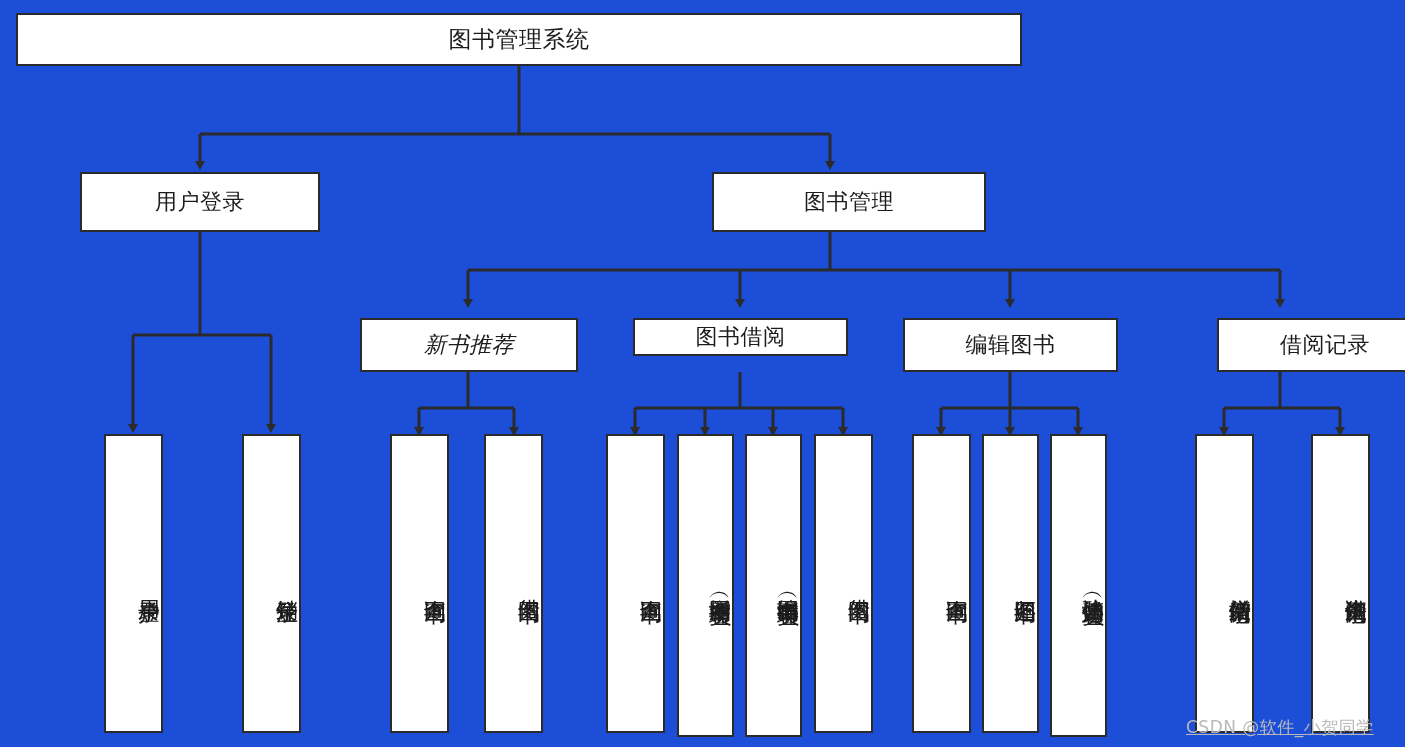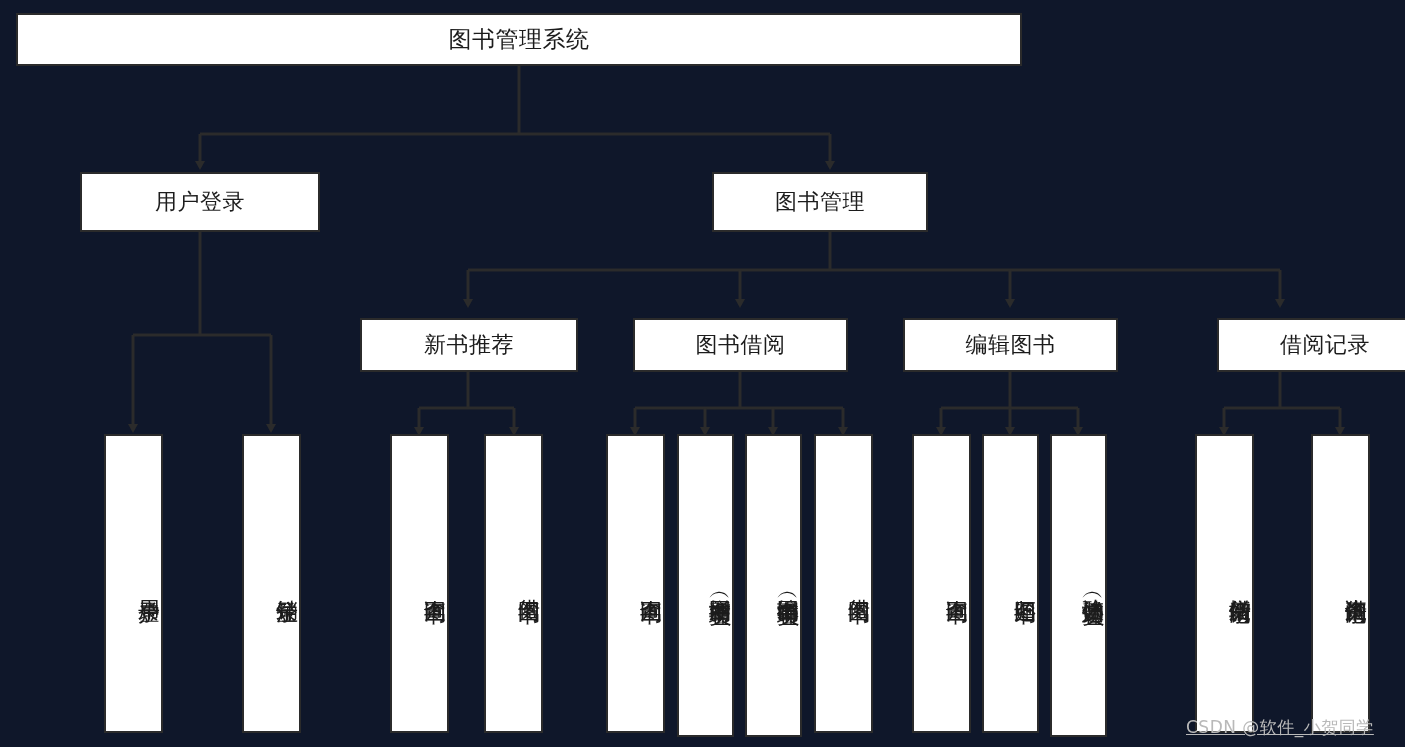--- a/index.html
+++ b/index.html
@@ -7,21 +7,21 @@
     padding: 0;
     background: #ffffff;
   }
   body {
     font-family: "DejaVu Sans", "Liberation Sans", sans-serif;
   }
   #stage {
     position: relative;
     width: 1405px;
     height: 747px;
-    background: #0f172a;
+    background: #1d4ed8;
     overflow: hidden;
   }
   #wires {
     position: absolute;
     left: 0;
     top: 0;
     width: 1405px;
     height: 747px;
   }
   .node {
@@ -124,28 +124,28 @@
     </g>
   </svg>
 
   <div class="node horiz root" style="left:16px; top:13px; width:1006px; height:53px;">
     <span>图书管理系统</span>
   </div>
 
   <div class="node horiz" style="left:80px; top:172px; width:240px; height:60px;">
     <span>用户登录</span>
   </div>
-  <div class="node horiz" style="left:712px; top:172px; width:216px; height:60px;">
+  <div class="node horiz" style="left:712px; top:172px; width:274px; height:60px;">
     <span>图书管理</span>
   </div>
 
-  <div class="node horiz" style="left:360px; top:318px; width:218px; height:54px;">
+  <div class="node horiz" style="left:360px; top:318px; width:218px; height:54px;font-style:italic;">
     <span>新书推荐</span>
   </div>
-  <div class="node horiz" style="left:633px; top:318px; width:215px; height:54px;text-align:center;">
+  <div class="node horiz" style="left:633px; top:318px; width:215px; height:38px;text-align:center;">
     <span>图书借阅</span>
   </div>
   <div class="node horiz" style="left:903px; top:318px; width:215px; height:54px;">
     <span>编辑图书</span>
   </div>
   <div class="node horiz" style="left:1172px; top:318px; width:216px; height:54px;margin-left:45px;">
     <span>借阅记录</span>
   </div>
 
   <div class="node vert" style="left:104px; top:434px; width:59px; height:299px;">

